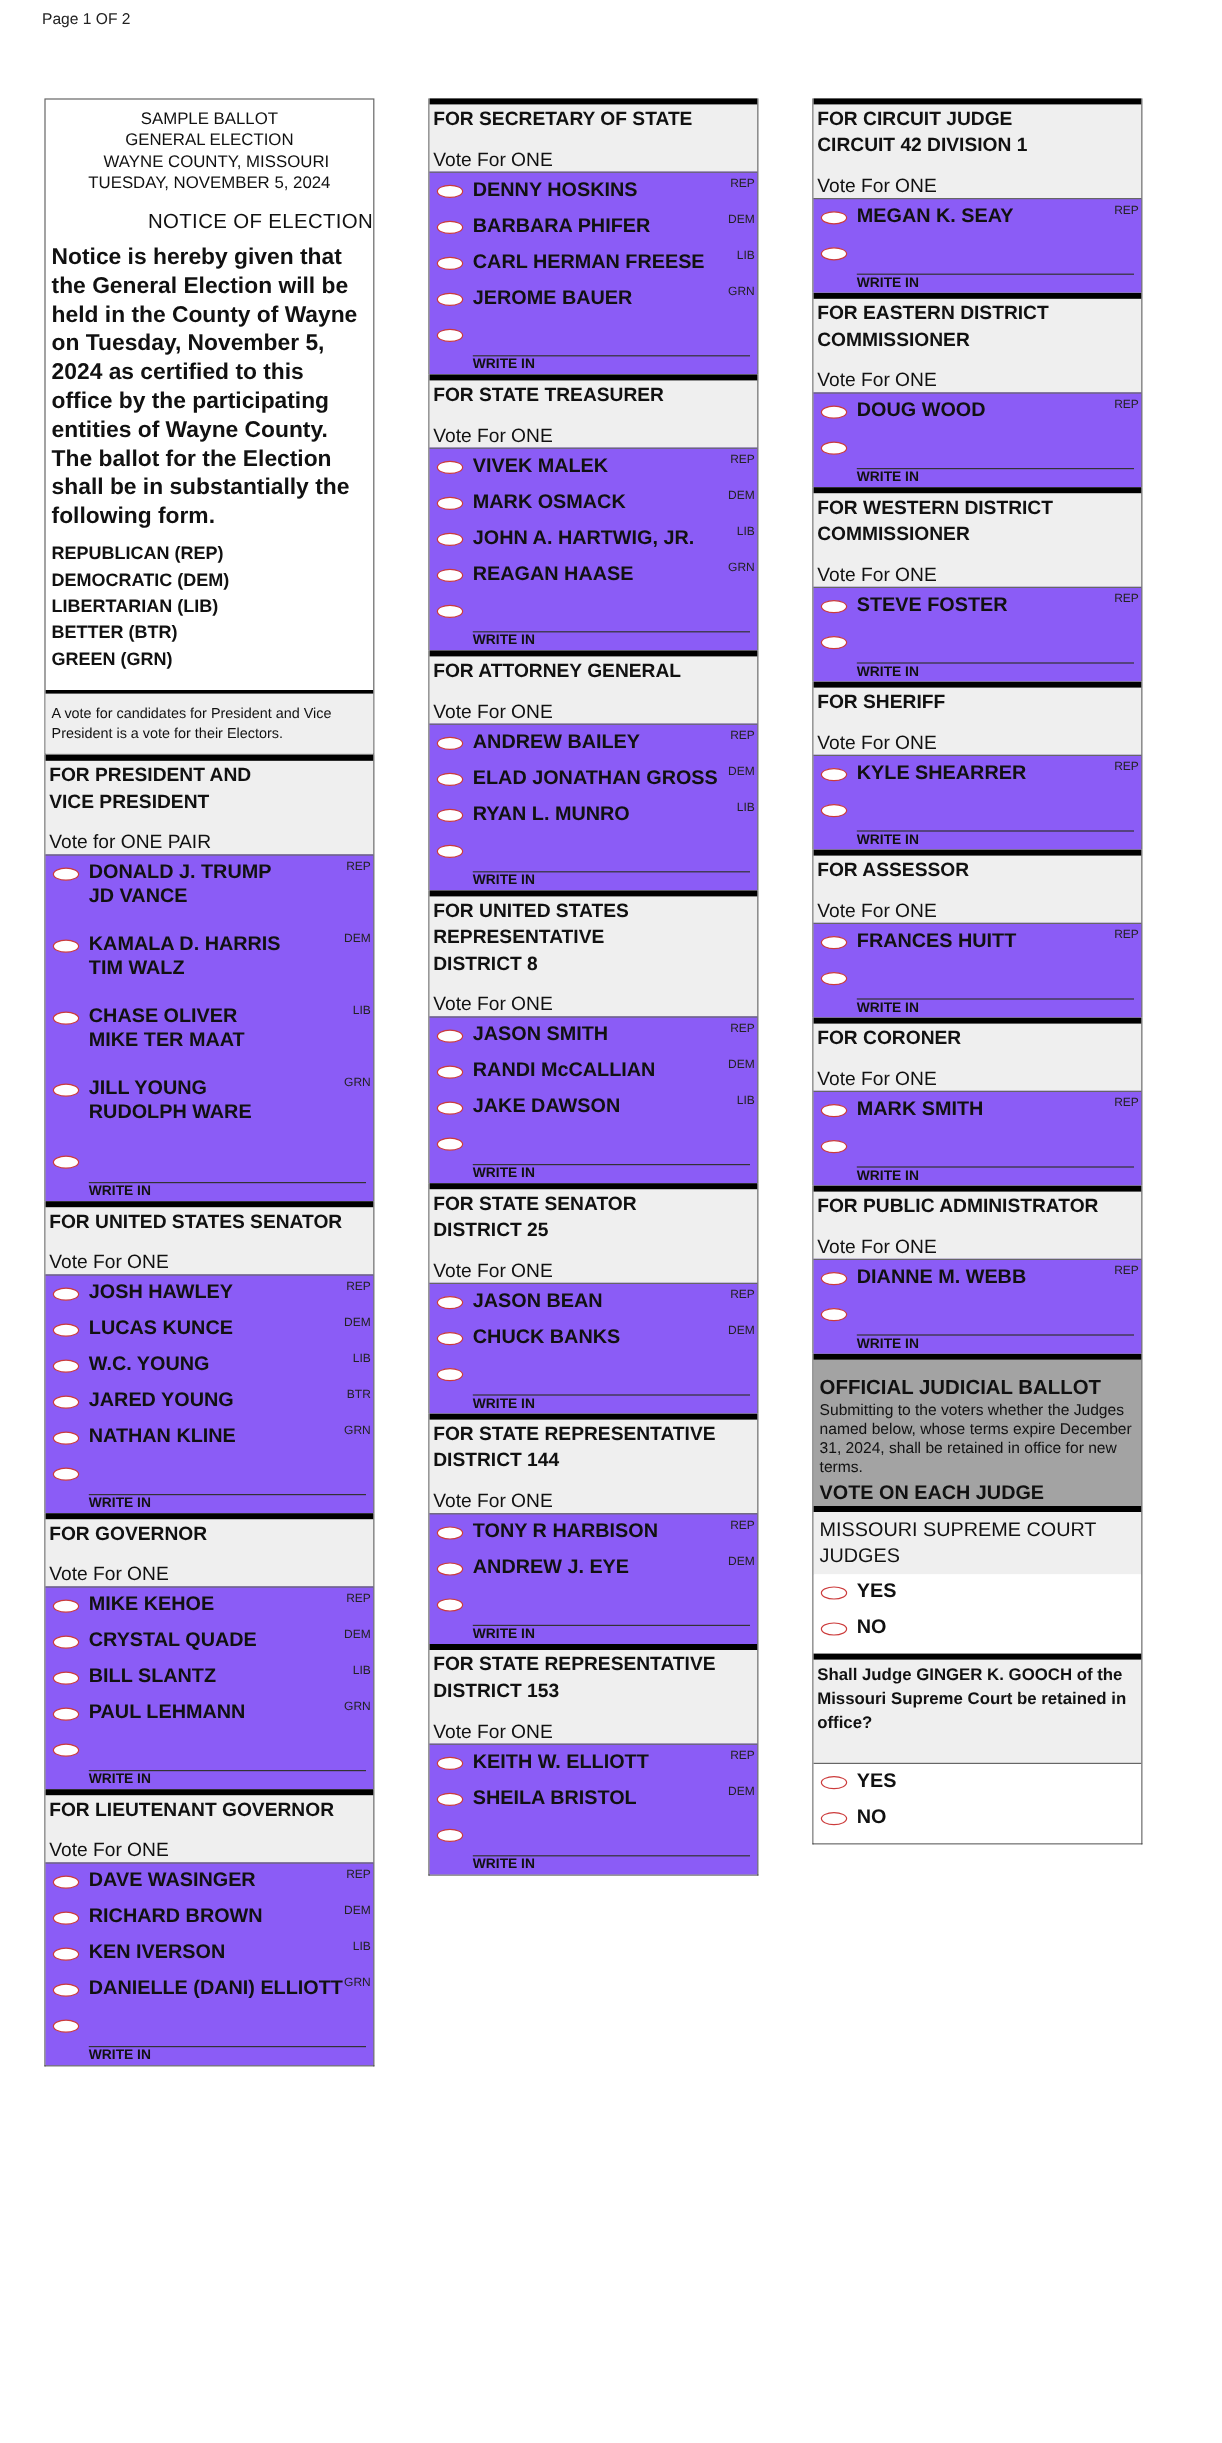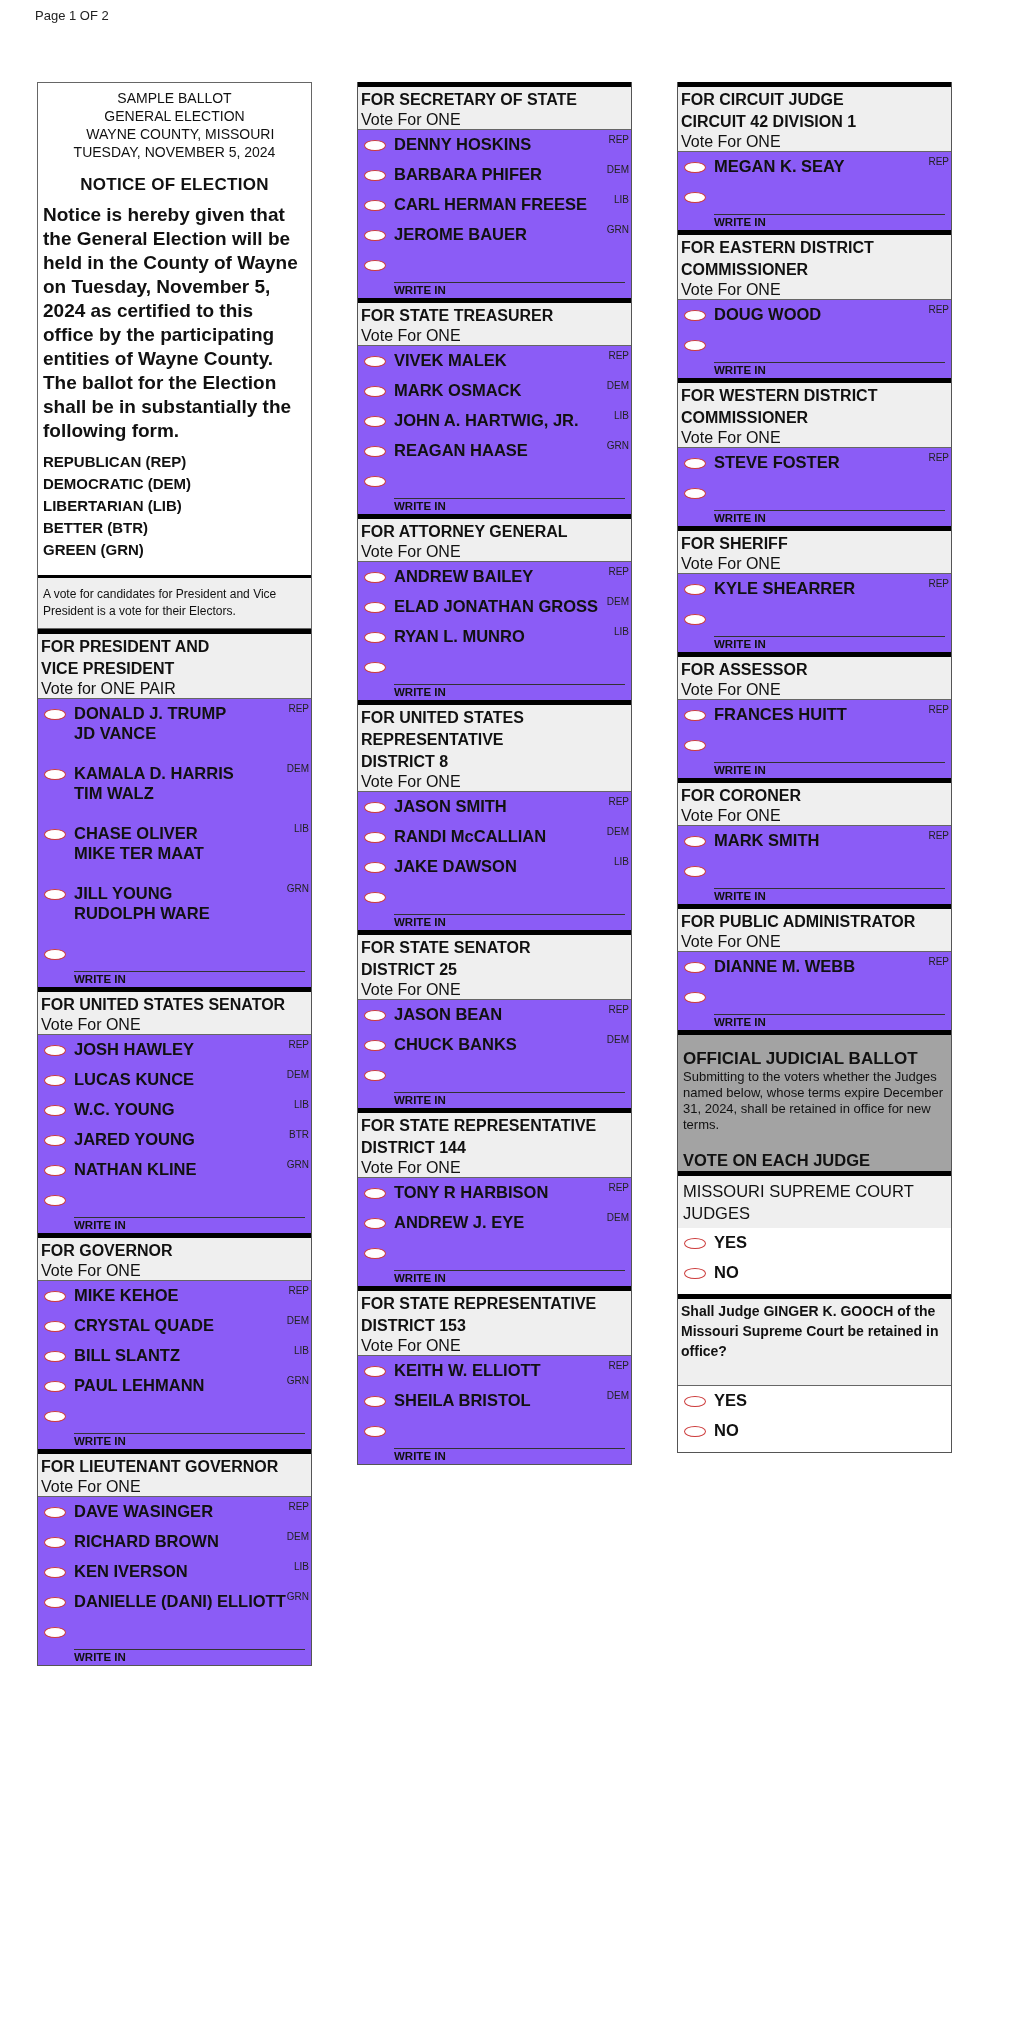--- a/index.html
+++ b/index.html
@@ -5,42 +5,42 @@
   html, body { margin:0; padding:0; background:#ffffff; }
   body { width:1018px; height:2036px; position:relative; font-family:"Liberation Sans", sans-serif; color:#111; overflow:hidden; }
   .page-label { position:absolute; left:35px; top:8px; font-size:13px; color:#222; }
   .col { position:absolute; top:82px; width:275px; }
   #col1 { left:37px; }
   #col2 { left:357px; }
   #col3 { left:677px; }
   .intro { border:1px solid #666; background:#fff; }
   .intro-head { text-align:center; font-size:14px; line-height:18px; padding-top:6px; }
   .intro-head div { white-space:pre; }
-  .notice-title { text-align:center; font-weight:bold; font-size:17px; margin:14px 0 8px; letter-spacing:0.3px; }
+  .notice-title { text-align:right; font-weight:normal; font-size:17px; margin:14px 0 8px; letter-spacing:0.3px; }
   .notice-body { font-weight:bold; font-size:19px; line-height:24px; padding:0 5px; }
   .parties { font-weight:bold; font-size:15px; line-height:22px; padding:8px 5px 14px; }
   .pres-note { border-top:3px solid #000; background:#efefef; font-size:12px; line-height:17px; padding:8px 5px 8px; }
   .race { border-left:1px solid #555; border-right:1px solid #555; }
   .race-head { border-top:5px solid #000; background:#efefef; padding:2px 3px 0; position:relative; }
   .race-title { font-weight:bold; font-size:16px; line-height:22px; }
-  .vote-for { font-size:16px; line-height:18px; }
+  .vote-for { font-size:16px; line-height:18px; margin-top:14px; }
   .cands { border-top:1px solid #666; background:#8b5cf6; padding:2px 0 0; position:relative; }
   .cand { position:relative; height:30px; }
   .cand.pair { height:60px; }
   .oval { position:absolute; left:6px; top:8px; width:22px; height:11px; border:1px solid #cc3b3b; border-radius:50%; box-sizing:border-box; background:#fff; cursor:pointer; }
   .cname { position:absolute; left:36px; top:2px; font-weight:bold; font-size:16.5px; line-height:20px; white-space:pre; }
   .party { position:absolute; right:2px; top:2px; font-size:10px; color:#222; }
   .writein { position:relative; height:46px; }
   .writein .line { position:absolute; left:36px; right:6px; top:30px; border-top:1px solid #333; }
   .writein .wlabel { position:absolute; left:36px; top:32px; font-weight:bold; font-size:11.5px; }
   .race-end { border-bottom:1px solid #555; }
   .jud-head { border-top:5px solid #000; background:#a3a3a3; padding:6px 5px 0; }
   .jud-title { font-weight:bold; font-size:17px; line-height:20px; margin-top:8px; }
   .jud-desc { font-size:13px; line-height:16px; }
-  .jud-each { font-weight:bold; font-size:16.5px; line-height:22px; margin-top:16px; }
+  .jud-each { font-weight:bold; font-size:16.5px; line-height:22px; margin-top:2px; }
   .court { border-top:5px solid #000; background:#efefef; padding:4px 5px 4px; font-size:16.5px; line-height:22px; }
   .q { border-top:5px solid #000; background:#efefef; padding:2px 3px 0; font-weight:bold; font-size:14px; line-height:20px; height:84px; border-bottom:1px solid #666; }
   .yn { background:#fff; padding:2px 0 4px; }
 </style>
 </head>
 <body>
 
 <div class="page-label">Page 1 OF 2</div>
 
 <div class="col" id="col1">

